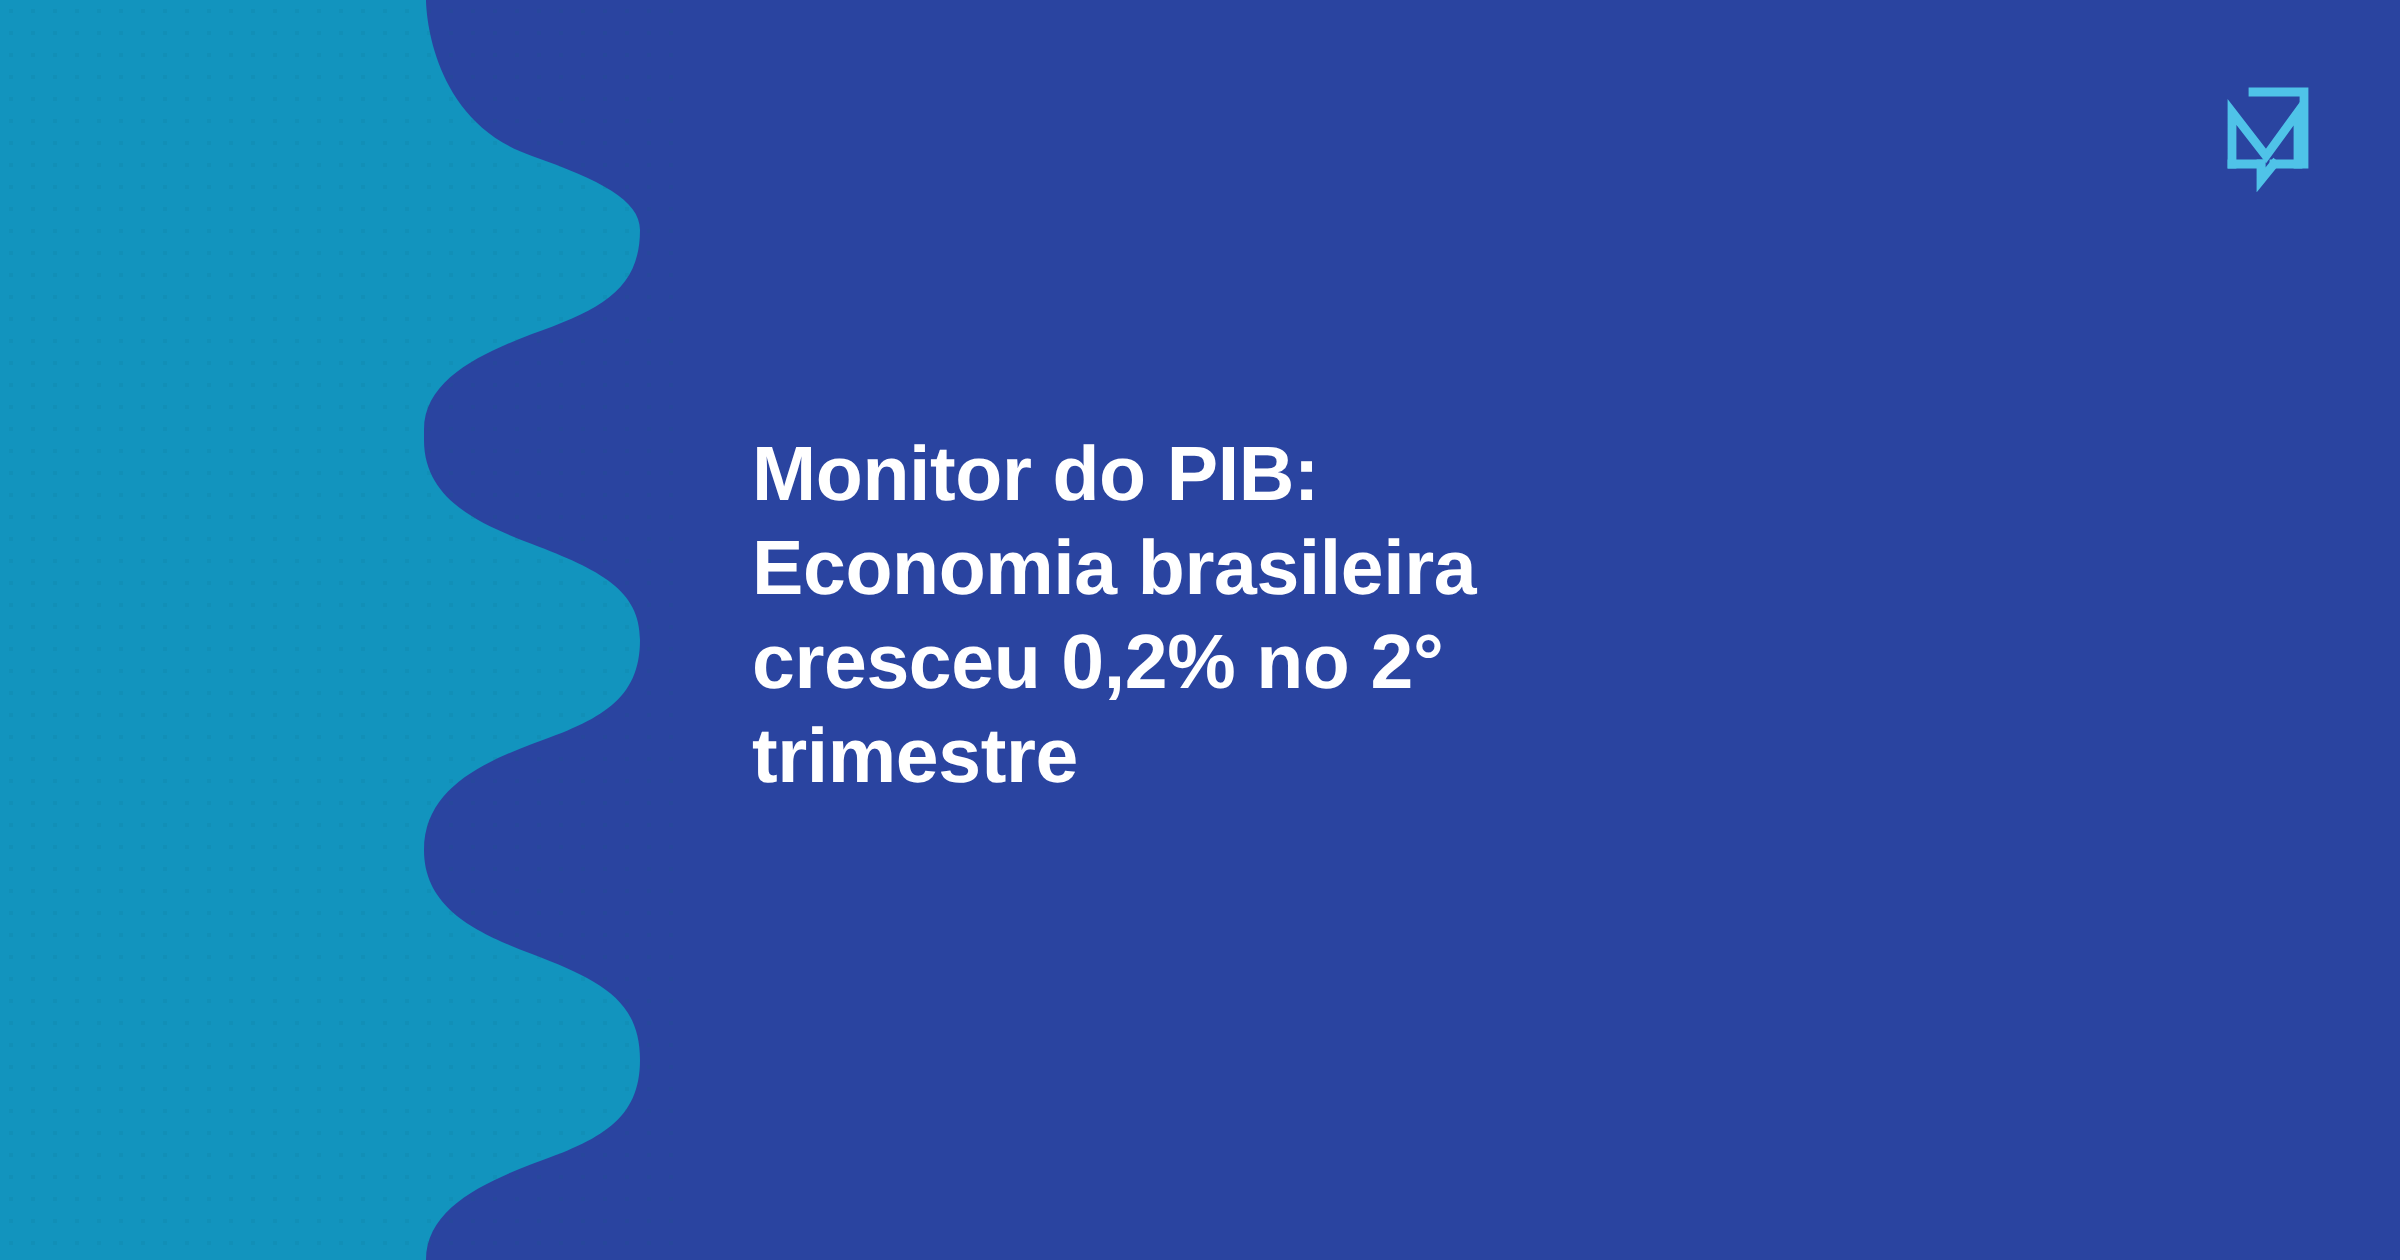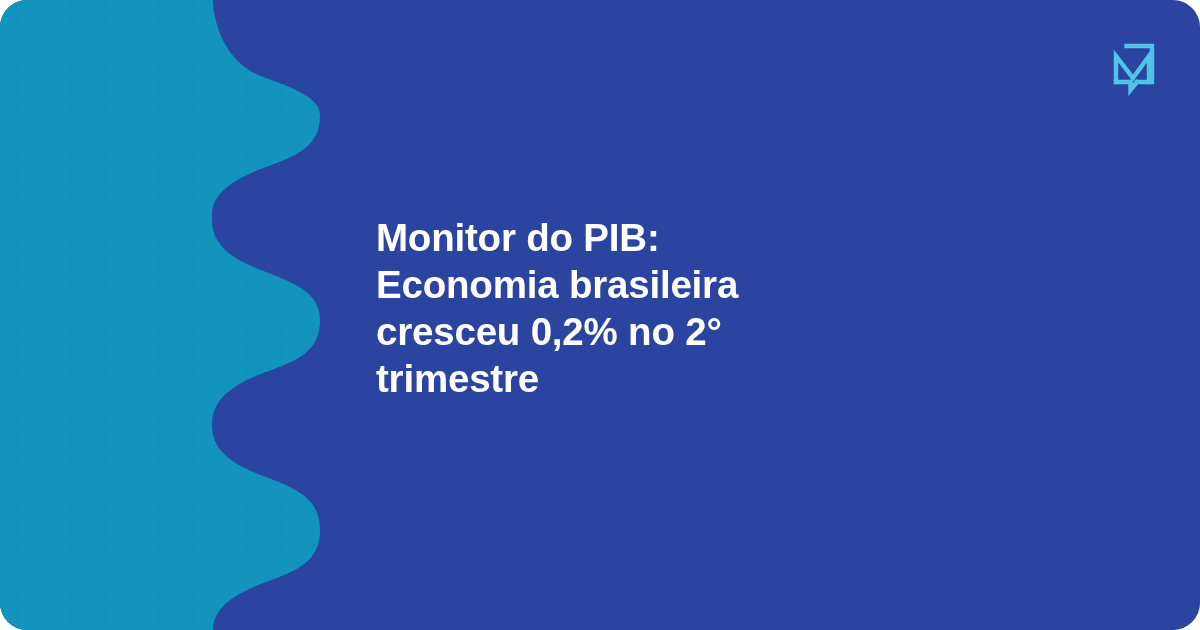--- a/index.html
+++ b/index.html
@@ -12,21 +12,20 @@
     overflow: hidden;
     font-family: "Liberation Sans", sans-serif;
   }
 
   #card {
     position: relative;
     width: 1200px;
     height: 630px;
     background: #2a44a0;
     overflow: hidden;
-    border-radius: 27px;
   }
 
   
   #wave-band {
     position: absolute;
     left: 0;
     top: 0;
     width: 340px;
     height: 630px;
     pointer-events: none;

